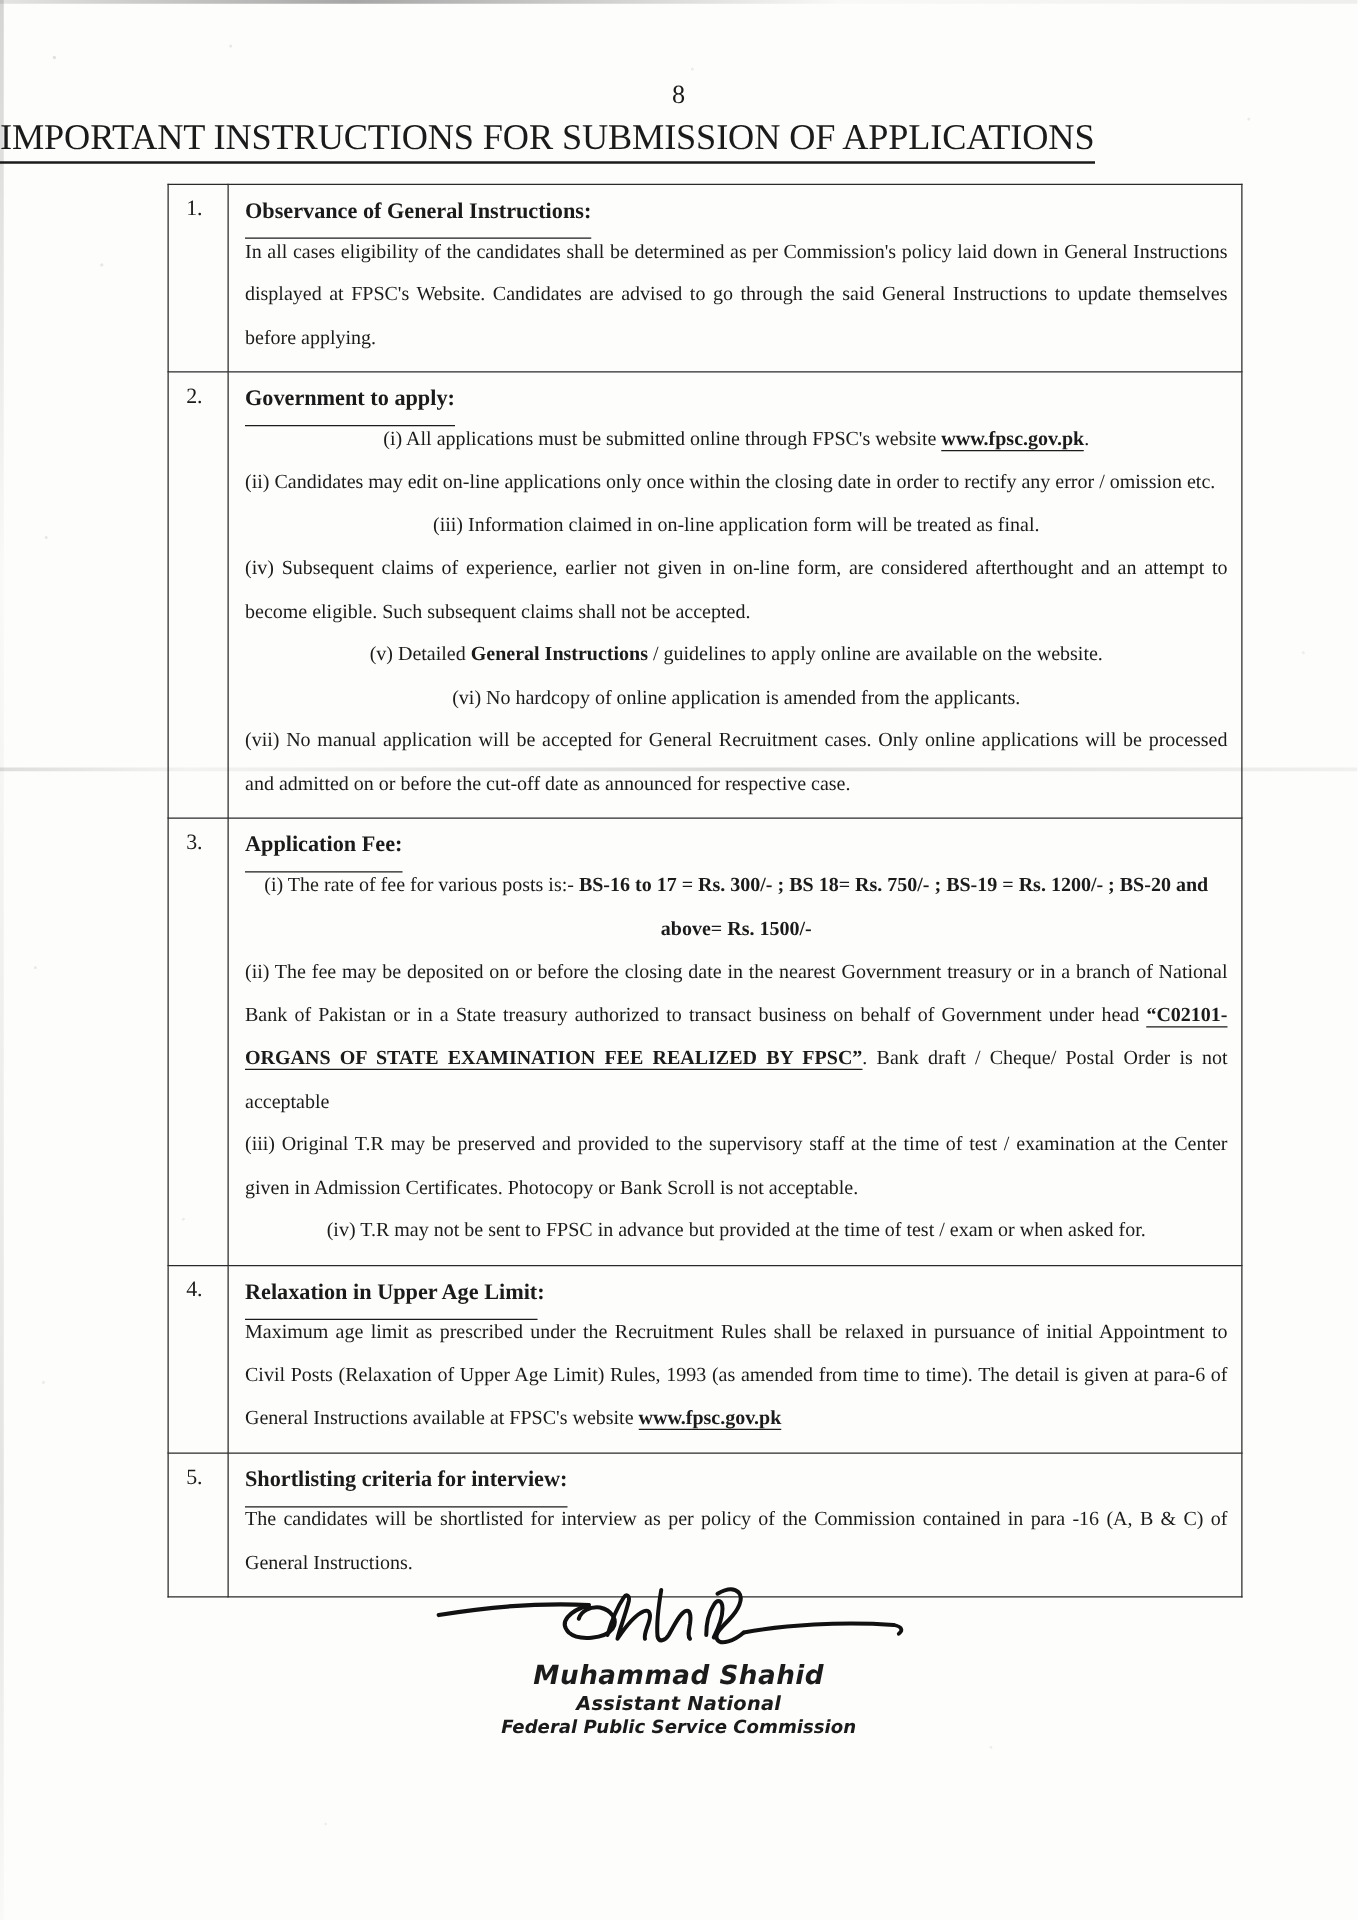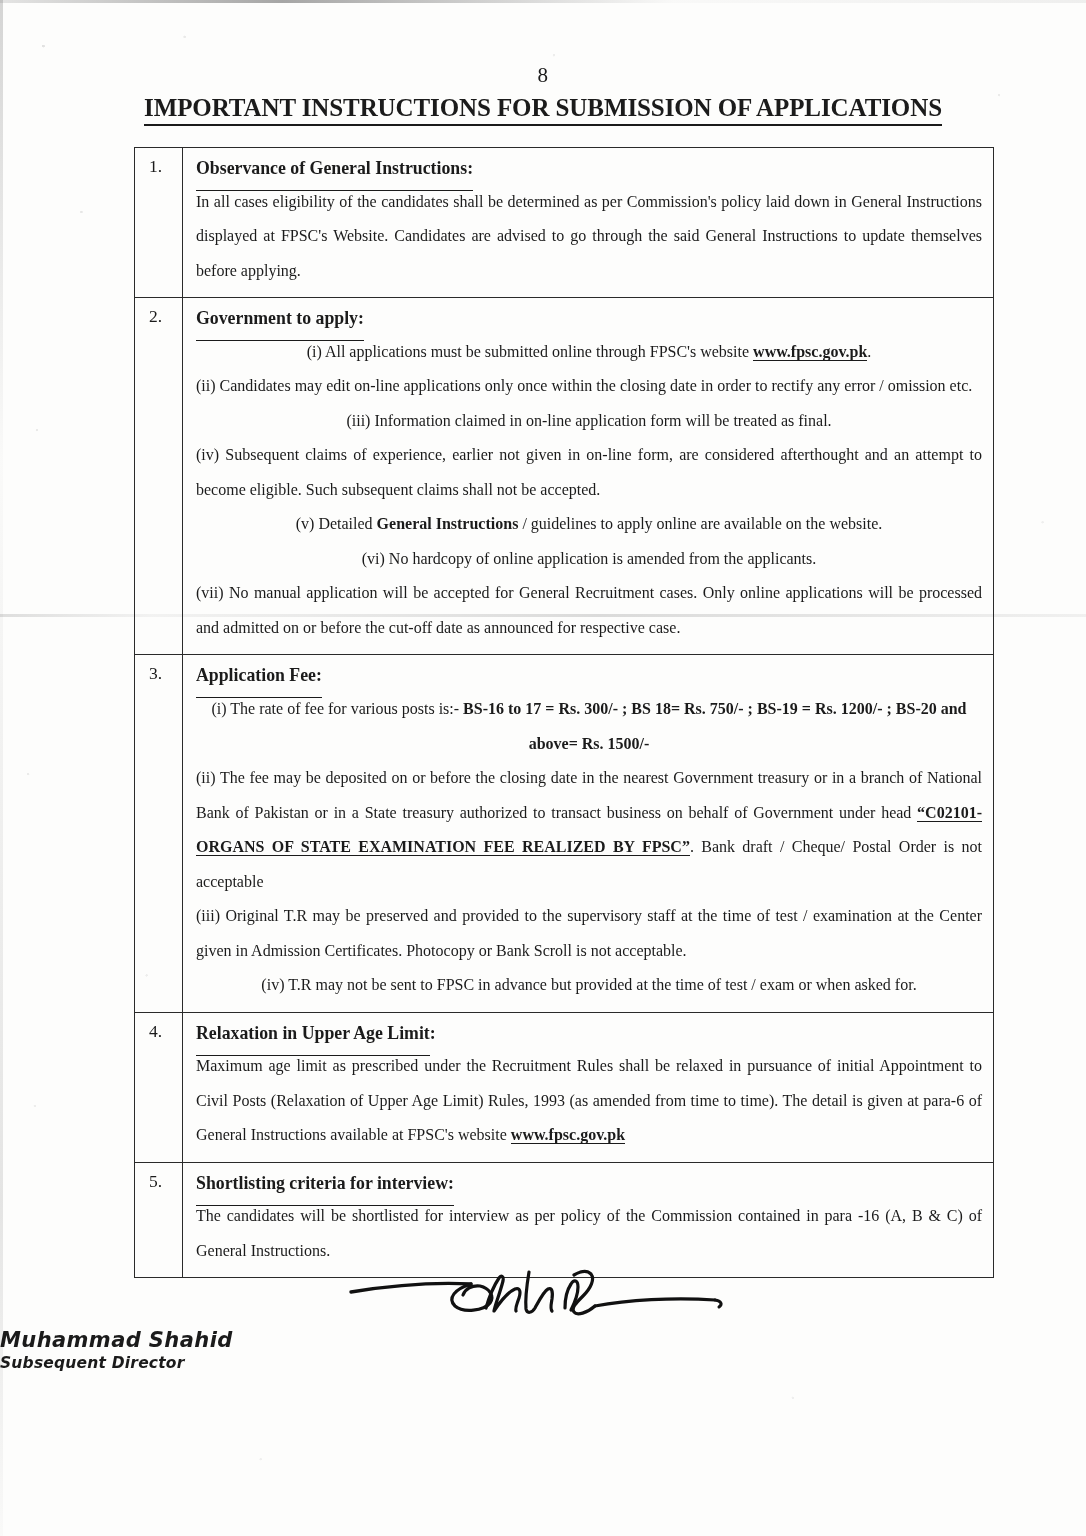--- a/index.html
+++ b/index.html
@@ -67,23 +67,22 @@
     left: 0; right: 0;
     text-align: center;
     font-size: 21px;
     letter-spacing: .5px;
   }
 
   .doc-title {
     position: absolute;
     top: 94px;
     left: 0; right: 0;
-    text-align: center;
-    font-size: 25px;
-    font-weight: bold;
+    font-size: 29px;
+    font-weight: normal;
     letter-spacing: -.1px;
   }
   .doc-title span {
     border-bottom: 2.2px solid #1b1b1b;
     padding-bottom: 2px;
     display: inline-block;
   }
 
   .instructions-table {
     position: absolute;
@@ -138,20 +137,21 @@
   p.para .ul {
     font-weight: bold;
     border-bottom: 1.5px solid #1b1b1b;
     padding-bottom: 0px;
   }
 
   .signature-block {
     position: absolute;
     left: 0; right: 0;
     top: 1262px;
+    text-align: center;
   }
   .signature-svg {
     display: block;
     margin: 0 auto;
   }
   .sig-name {
     font-family: "DejaVu Sans", sans-serif;
     font-size: 21px;
     font-weight: bold;
     font-style: italic;
@@ -268,14 +268,15 @@
       <path d="M128 22 C 112 27, 104 36, 112 44 C 120 51, 141 49, 147 41 C 152 34, 146 26, 137 24 C 129 23, 122 27, 120 33" stroke-width="3.2"></path>
       <path d="M143 46 C 147 32, 152 22, 156 16 C 158 13, 161 14, 160 19 C 157 31, 152 43, 151 49 C 157 40, 165 30, 172 27 C 177 25, 178 30, 176 36 C 174 42, 172 46, 173 49" stroke-width="3.2"></path>
       <path d="M186 10 C 184 22, 182 36, 183 47 C 184 52, 189 51, 192 46 C 197 37, 201 29, 205 27 C 209 25, 210 30, 209 37 C 208 43, 207 47, 209 49" stroke-width="3.2"></path>
       <path d="M222 46 C 222 37, 224 28, 228 22 C 231 17, 235 18, 235 25 C 235 33, 231 42, 228 48" stroke-width="3.2"></path>
       <path d="M231 13 C 238 9, 244 8, 248 12 C 252 17, 248 26, 240 34 C 233 41, 228 46, 231 50 C 234 54, 244 51, 252 44" stroke-width="3.2"></path>
       <path d="M252 44 C 284 38, 330 35, 372 38" stroke-width="3.2"></path>
       <path d="M372 38 C 378 39, 380 42, 376 45" stroke-width="3"></path>
     </g>
   </svg>
   <div class="sig-name">Muhammad Shahid</div>
-  <div class="sig-role">Subsequent Director</div>
+  <div class="sig-role">Assistant National</div>
+  <div class="sig-org">Federal Public Service Commission</div>
 </div>
 
 </body></html>

